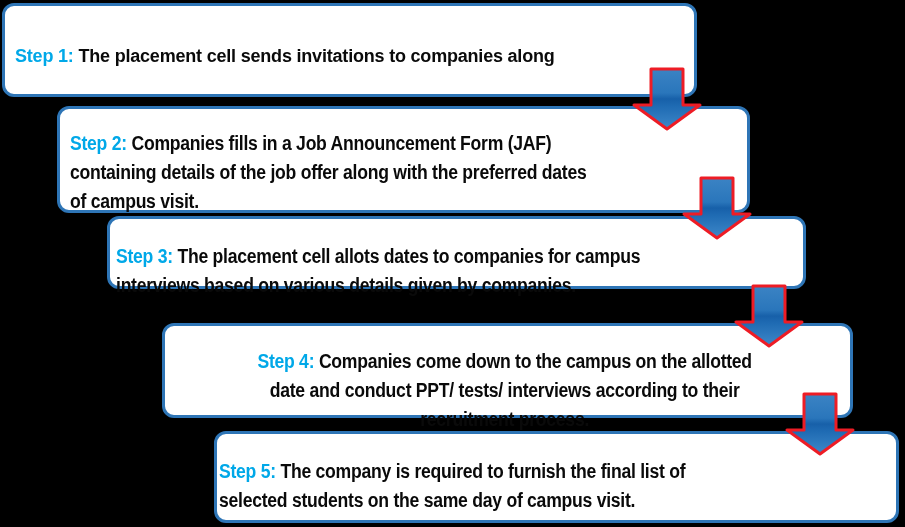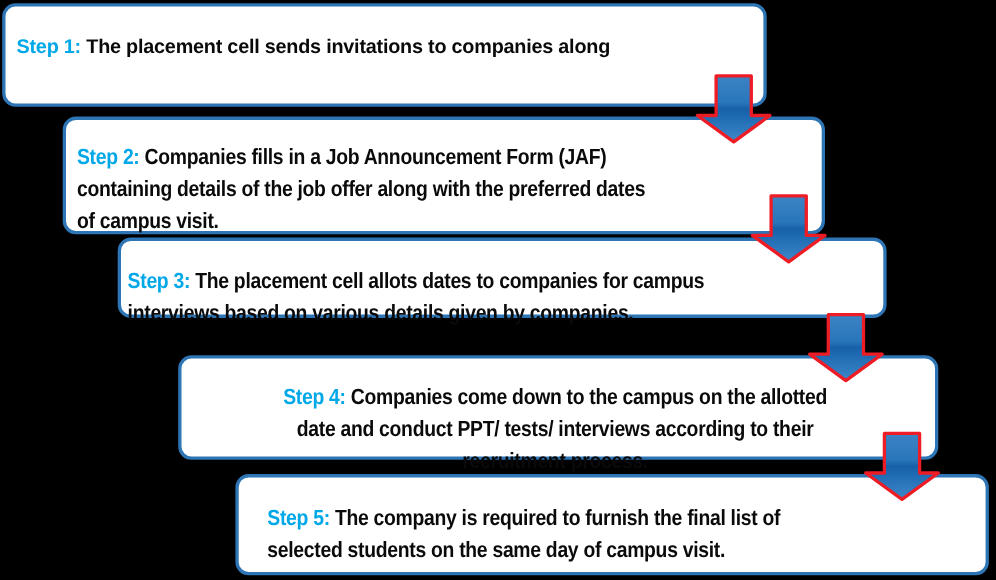--- a/index.html
+++ b/index.html
@@ -36,25 +36,25 @@
     transform:scaleX(0.88);
     transform-origin:left top;
     letter-spacing:-0.3px;
   }
   
   .wide{
     font-size:18px;
     letter-spacing:-0.2px;
   }
   .lbl{color:var(--step-label,#00A8E8);}
-  .b1{left:2px;  top:3px;   width:695px;height:94px;padding:22px 12px 0 10px;}
+  .b1{left:2px;  top:3px;   width:695px;height:94px;padding:36px 12px 0 10px;}
   .b2{left:57px; top:106px; width:693px;height:107px;padding:20px 12px 0 10px;}
   .b3{left:107px;top:216px; width:699px;height:73px;padding:23px 12px 0 6px;}
   .b4{left:162px;top:323px; width:691px;height:95px;padding:21px 12px 0 10px;text-align:center;}
-  .b5{left:214px;top:431px; width:685px;height:92px;padding:23px 12px 0 26px;}
+  .b5{left:214px;top:431px; width:685px;height:92px;padding:23px 12px 0 2px;}
   .arrow{position:absolute;width:72px;height:66px;}
   .a1{left:631px;top:66px;}
   .a2{left:681px;top:175px;}
   .a3{left:733px;top:283px;}
   .a4{left:784px;top:391px;}
 </style>
 </head>
 <body>
 
 <div class="box b1">

